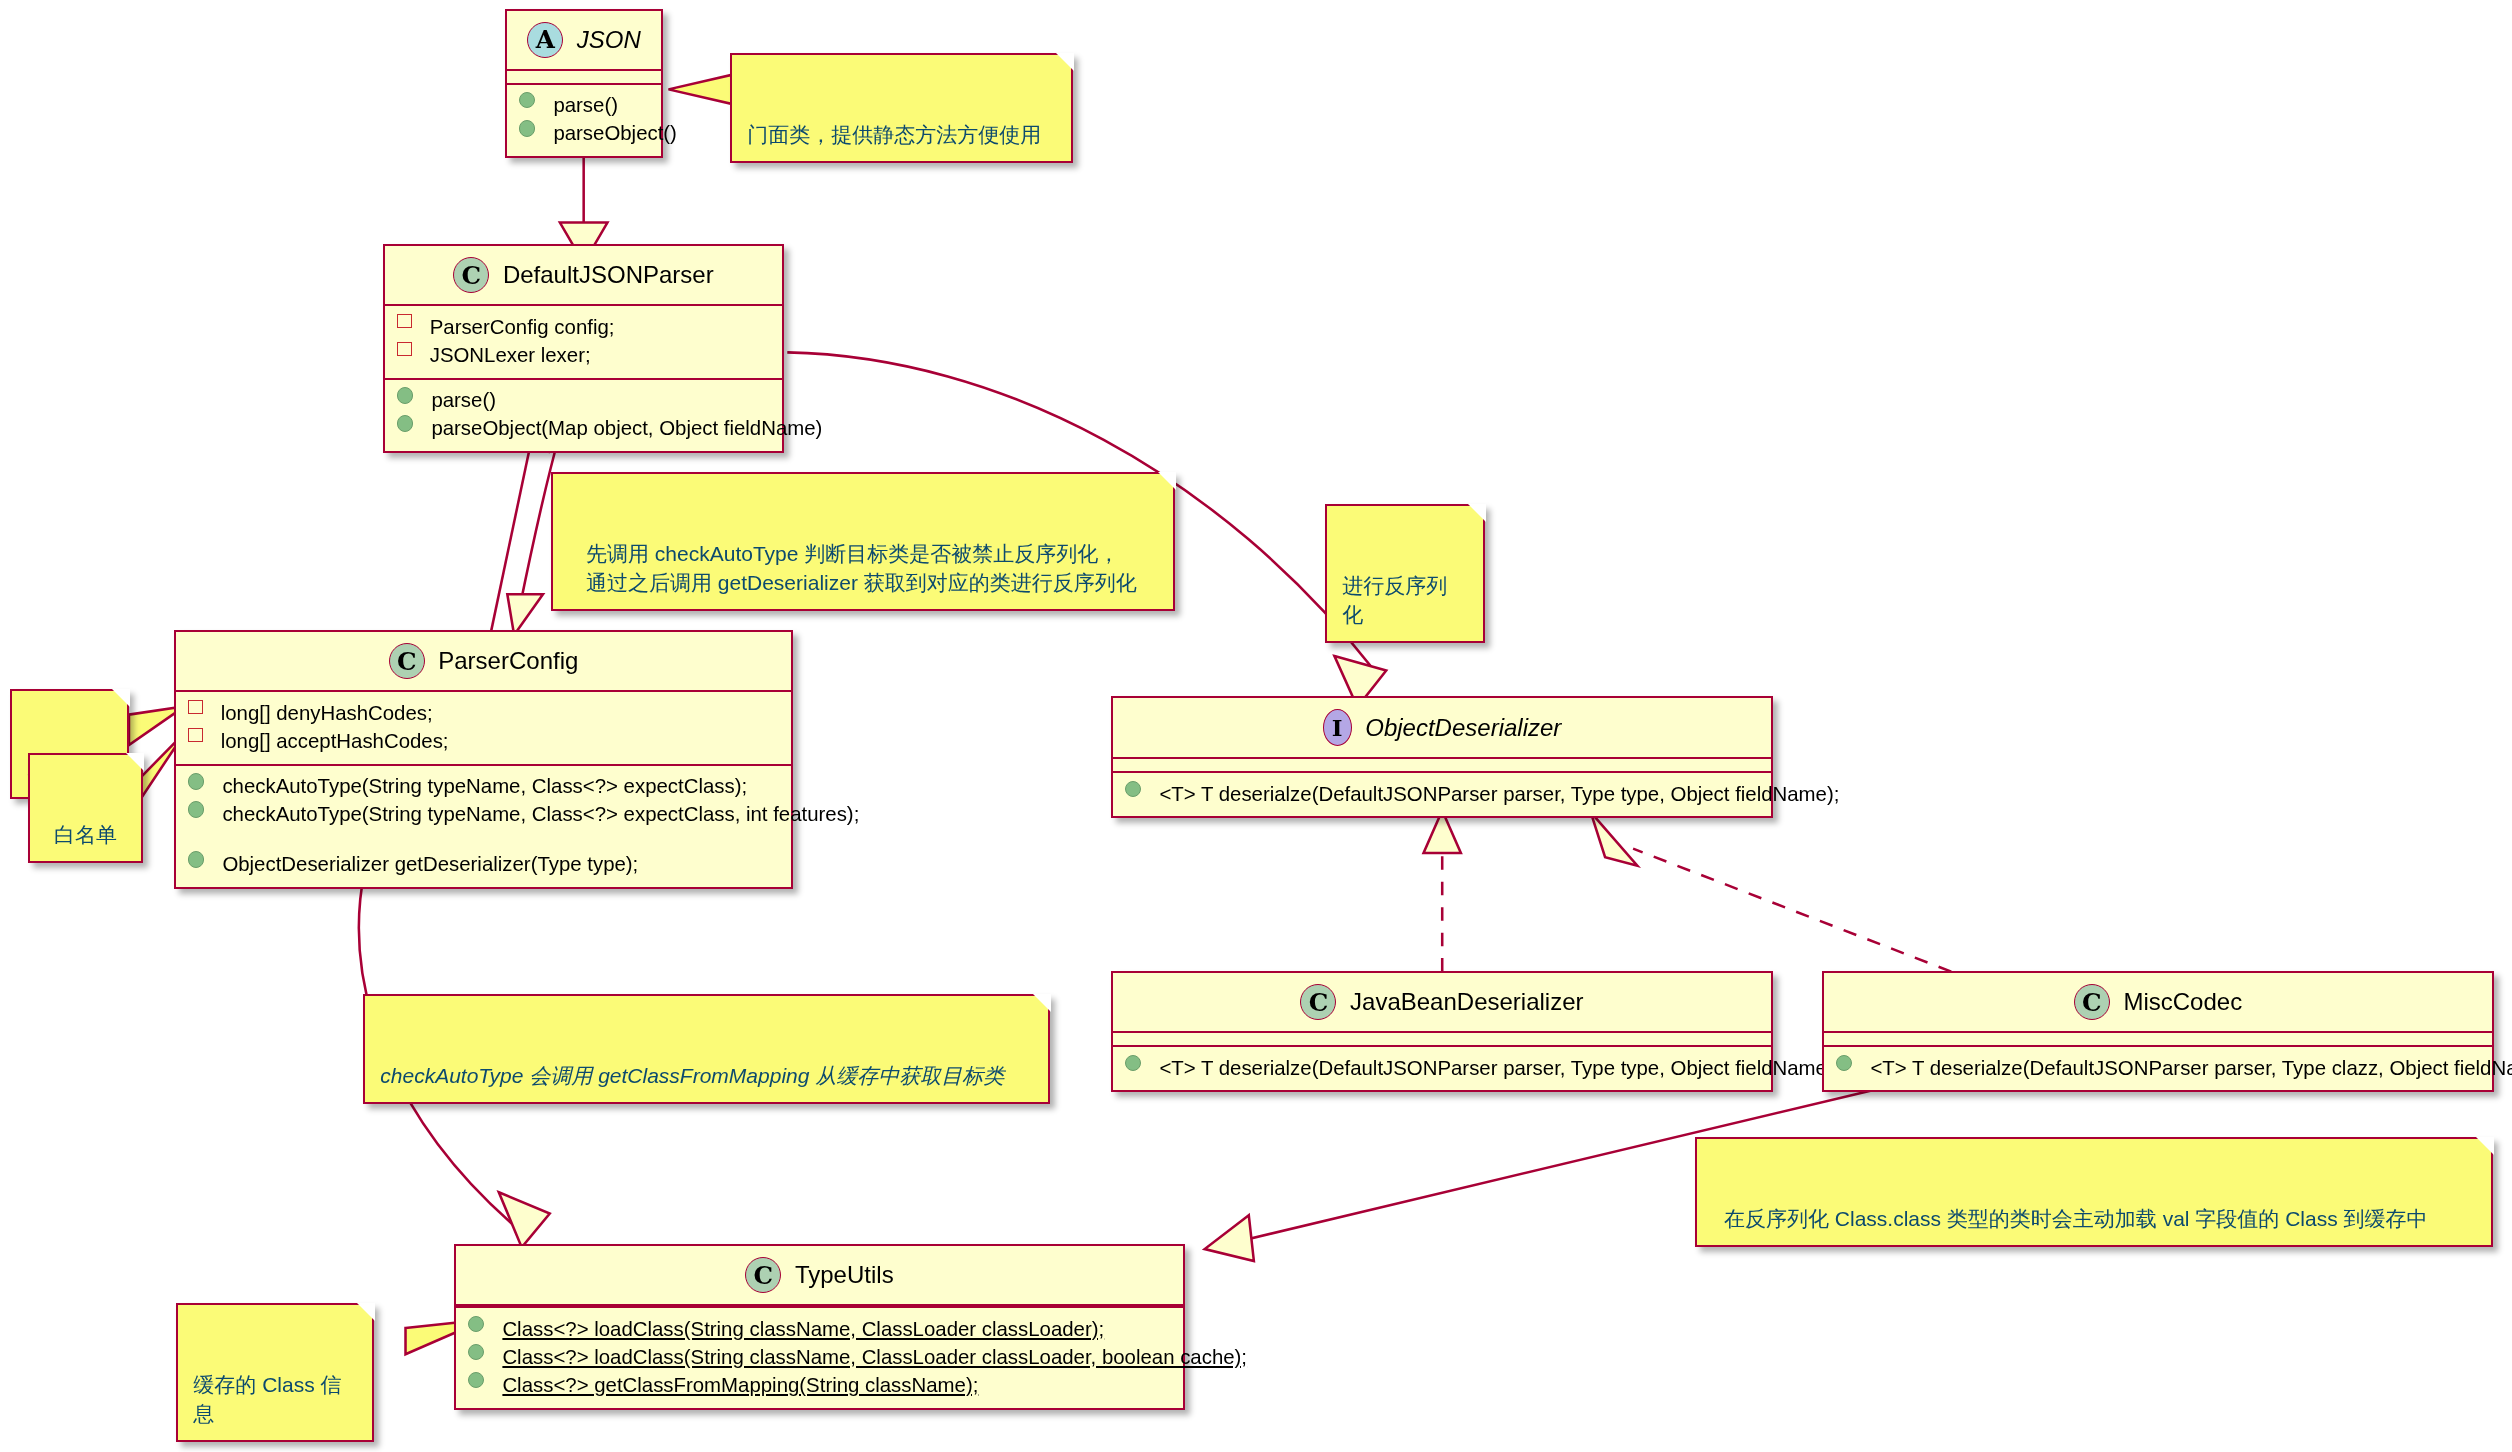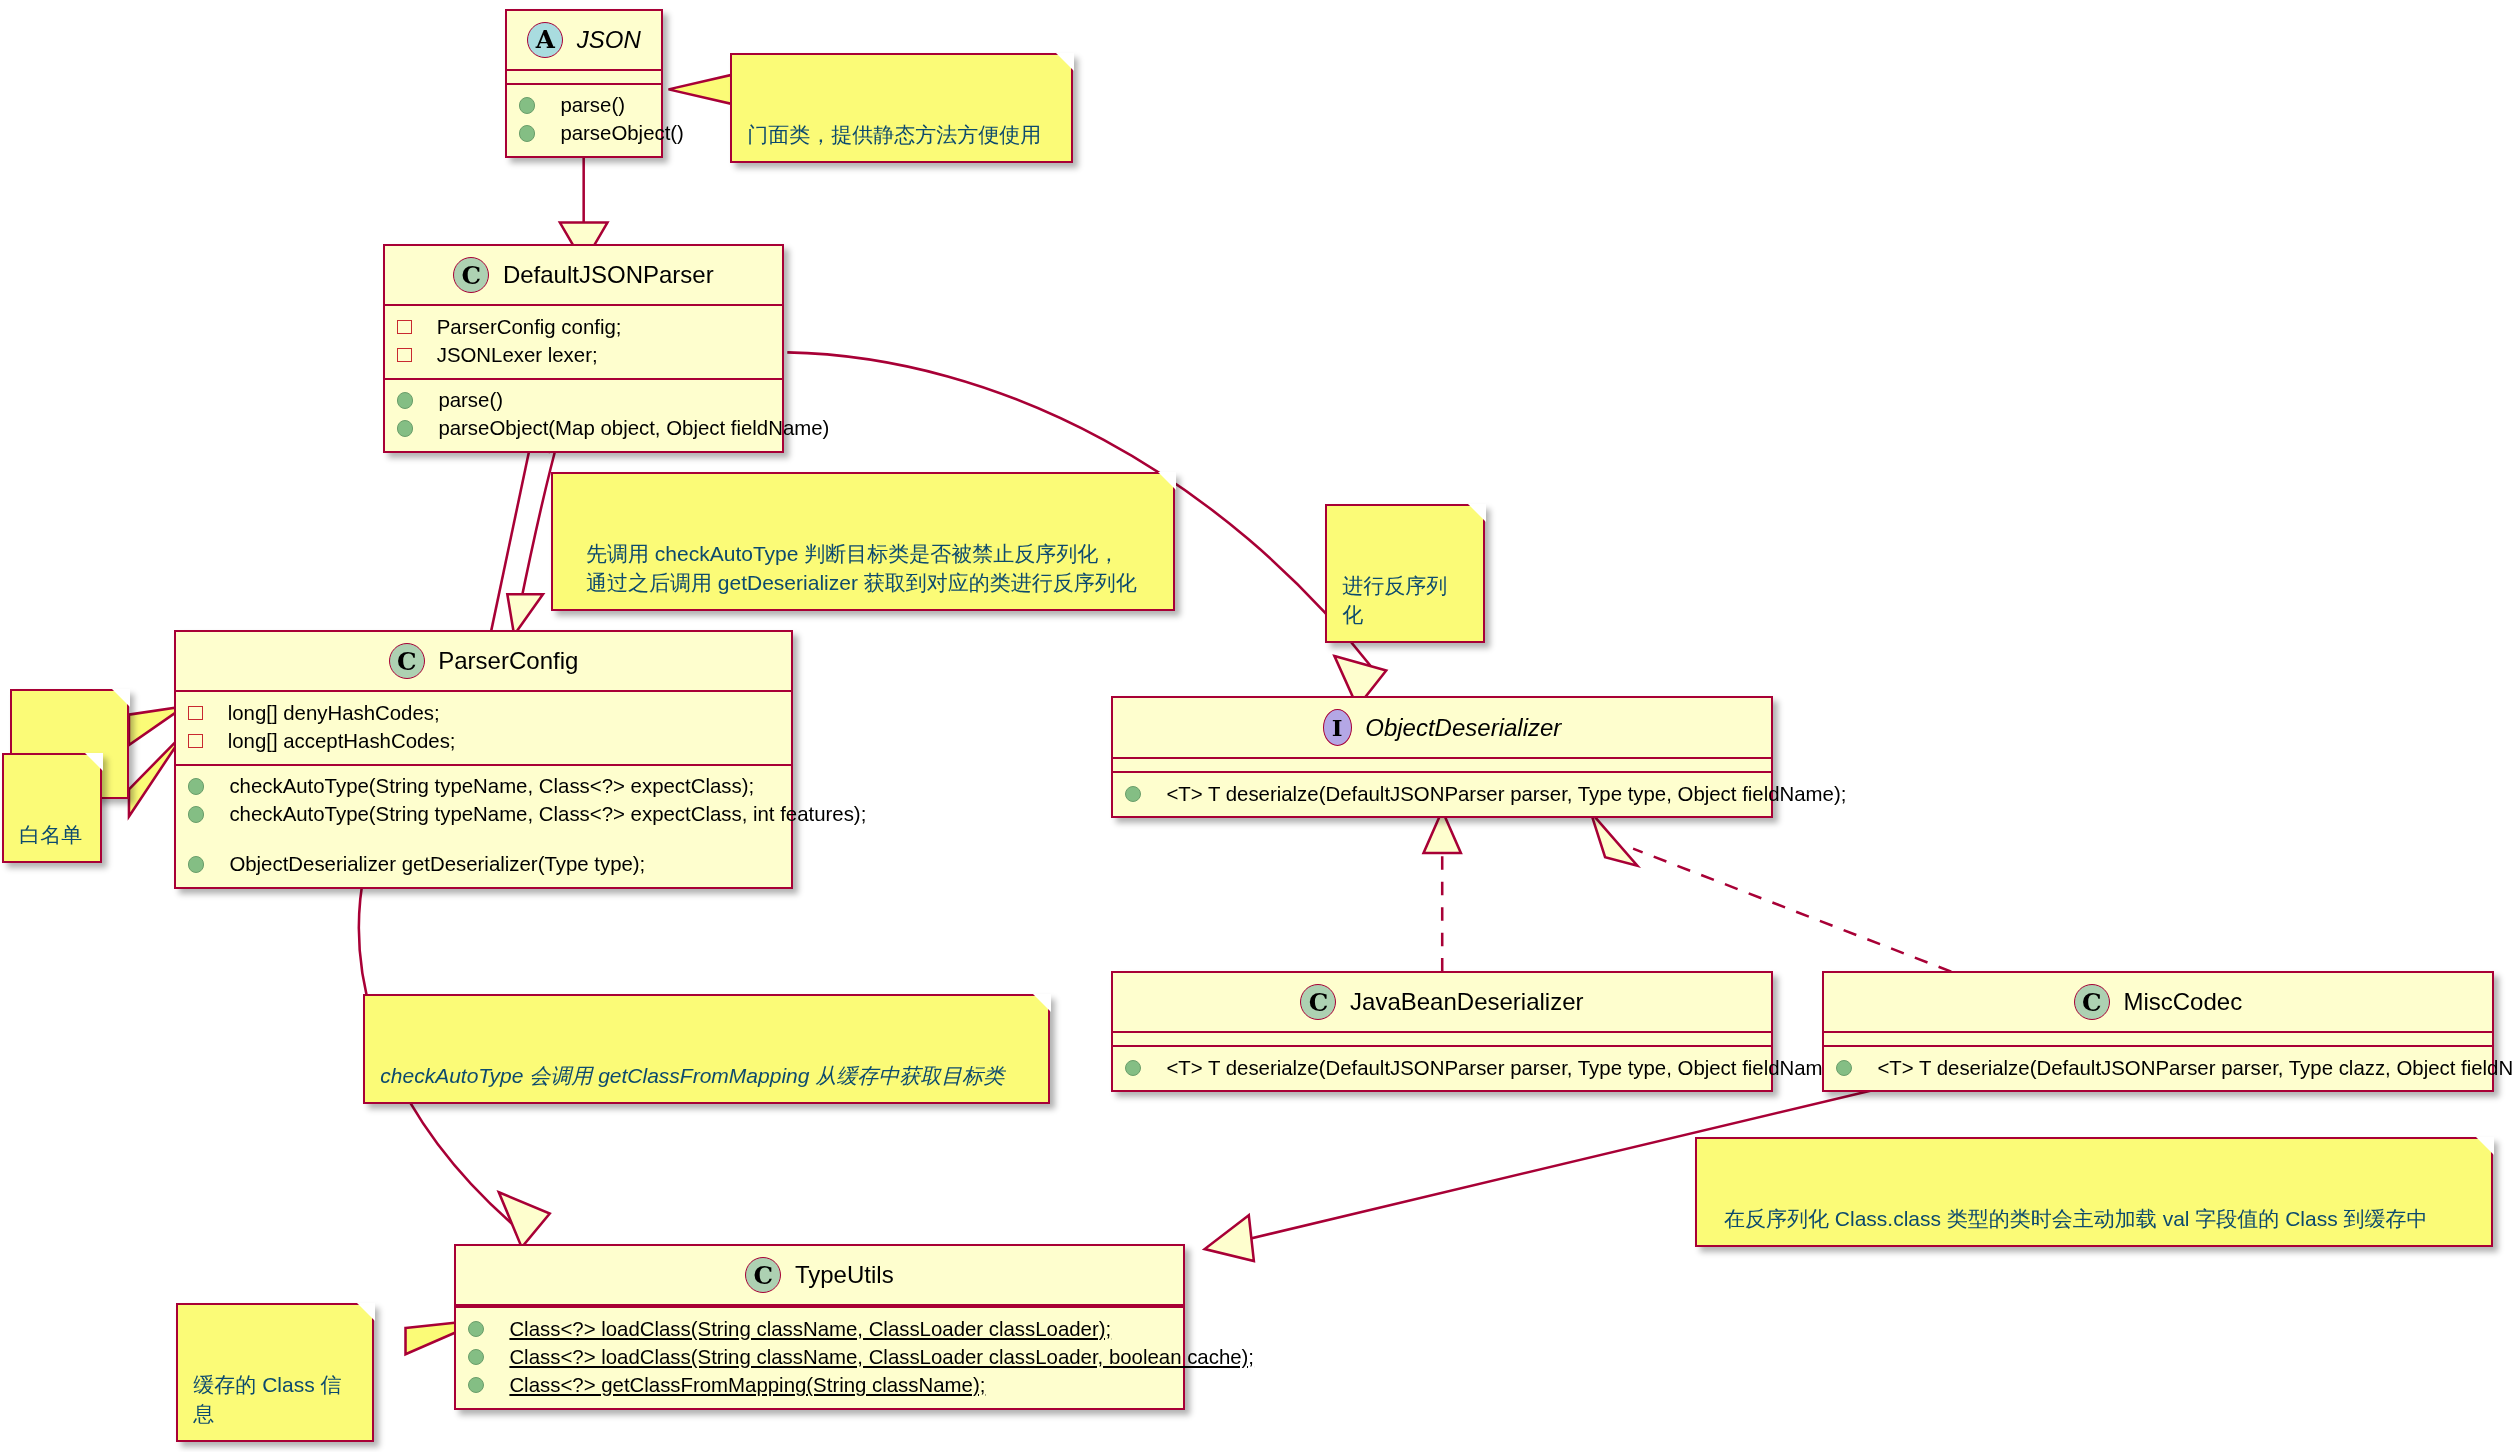--- a/index.html
+++ b/index.html
@@ -82,22 +82,22 @@
     border-top: 2.5px solid #A80036;
   }
   .compartment {
     padding: 6.8px 12px 8.5px 12px;
     box-sizing: border-box;
   }
   .compartment.empty { height: 12px; padding: 0; }
 
   .member {
     display: flex;
-    align-items: center;
-    gap: 25px;
+    align-items: flex-start;
+    gap: 18px;
     font-size: 20.4px;
     color: #000000;
     line-height: 1.30;
     white-space: nowrap;
     padding: 0.8px 0;
   }
   .member .txt.under { text-decoration: underline; }
   .spacer-row { height: 22px; }
 
   
@@ -308,21 +308,21 @@
         <span class="txt">ObjectDeserializer getDeserializer(Type type);</span>
       </div>
     </div>
   </div>
 
   <div class="note" style="left:10.2px; top:689px; width:119px;">
     <span class="fold"></span>
     <span>黑名单</span>
   </div>
 
-  <div class="note" style="left:2px; top:753px; width:100px;">
+  <div class="note" style="left:28px; top:753px; width:115px;text-align:center;">
     <span class="fold"></span>
     <span>白名单</span>
   </div>
 
   <div class="uml-class" style="left:1111px; top:696px; width:662px;">
     <div class="uml-header">
       <span class="stereo i">I</span>
       <span class="cls-name italic">ObjectDeserializer</span>
     </div>
     <div class="divider"></div>

